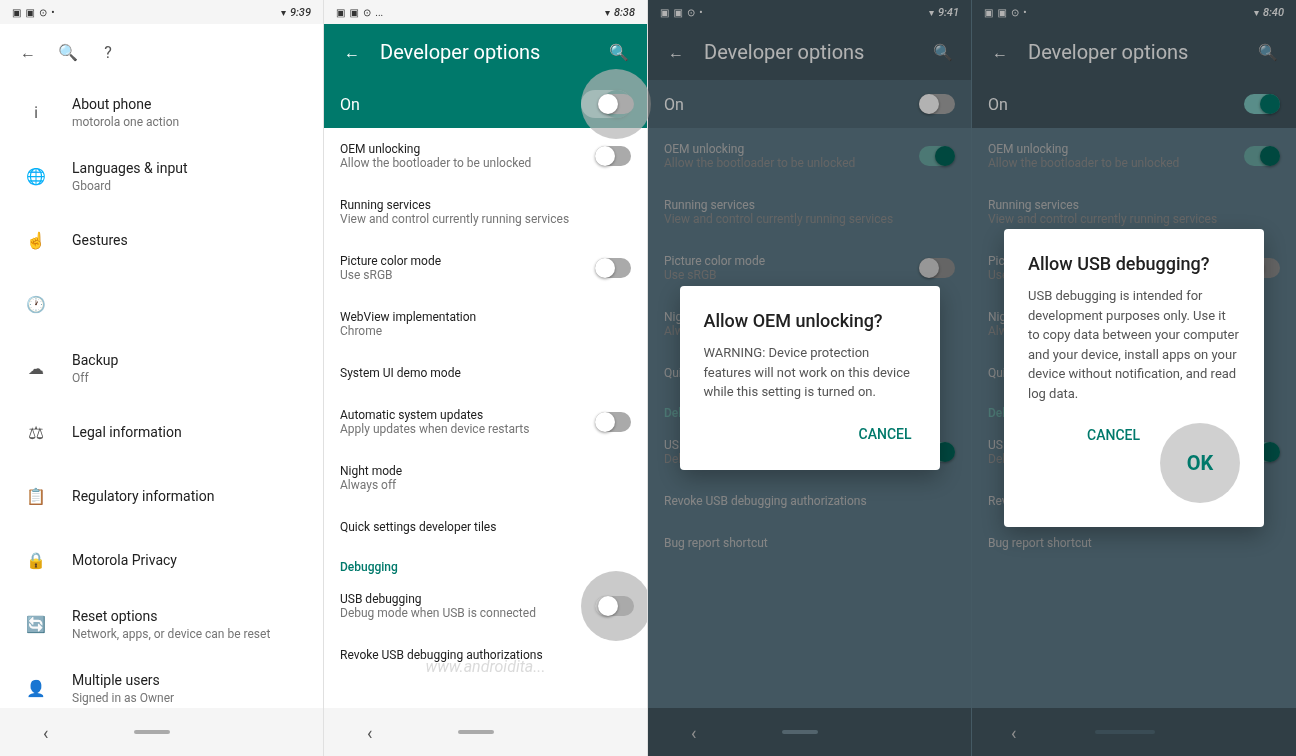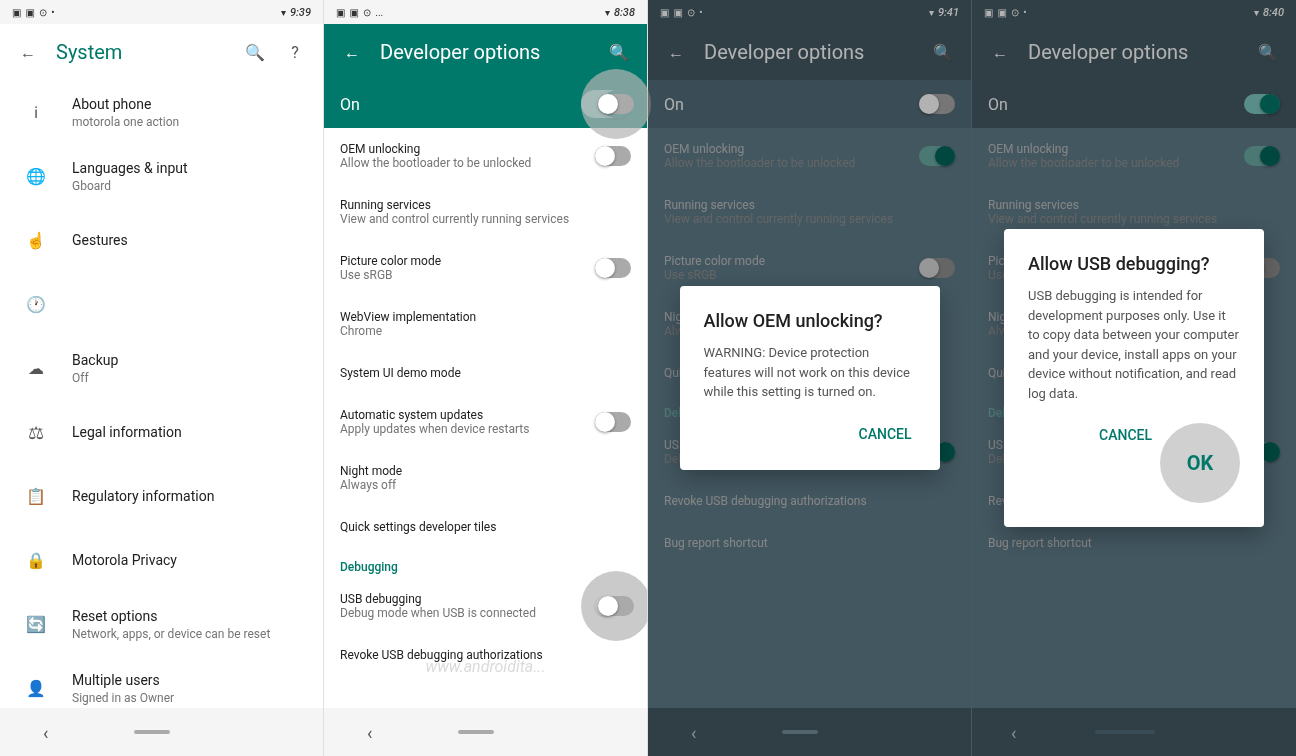--- a/index.html
+++ b/index.html
@@ -56,21 +56,21 @@
     .dev-item-dark .dev-item-subtitle { color: #aaa; }
     .section-label { padding: 12px 16px 4px; font-size: 12px; color: #00796b; font-weight: 500; }
     .section-label-dark { color: #80cbc4; }
 
     
     .dialog-container { position: absolute; top: 0; left: 0; right: 0; bottom: 0; display: flex; align-items: center; justify-content: center; z-index: 10; }
     .dialog-bg { position: absolute; top: 0; left: 0; right: 0; bottom: 0; background: rgba(0,0,0,0.3); }
     .dialog { background: #fff; border-radius: 4px; padding: 24px; width: 260px; z-index: 11; position: relative; box-shadow: 0 8px 24px rgba(0,0,0,0.3); }
     .dialog-title { font-size: 18px; font-weight: 500; color: #212121; margin-bottom: 12px; }
     .dialog-body { font-size: 13px; color: #555; line-height: 1.5; margin-bottom: 20px; }
-    .dialog-actions { display: flex; justify-content: flex-end; gap: 4px; }
+    .dialog-actions { display: flex; justify-content: flex-end; gap: 16px; }
     .dialog-btn { font-size: 14px; font-weight: 500; color: #00796b; cursor: pointer; padding: 4px; text-transform: uppercase; }
     .dialog-btn-ok { font-size: 20px; font-weight: 700; color: #00796b; }
 
     
     .circle-btn { width: 70px; height: 70px; border-radius: 50%; background: rgba(200,200,200,0.85); display: flex; align-items: center; justify-content: center; }
 
     
     .nav-bar { height: 48px; background: #f5f5f5; display: flex; align-items: center; justify-content: space-around; }
     .nav-bar-dark { background: #455a64; }
     .nav-btn { font-size: 18px; color: #555; cursor: pointer; }
@@ -95,21 +95,20 @@
       <span>⊙</span>
       <span>•</span>
     </div>
     <div class="status-bar-icons">
       <span>▾</span>
       <span class="status-time">9:39</span>
     </div>
   </div>
   <div class="top-bar top-bar-system">
     <div class="icon-btn">←</div>
-    <div class="top-bar-title">System</div>
     <div class="icon-btn">🔍</div>
     <div class="icon-btn">?</div>
   </div>
   <div class="settings-list">
 
     <div class="settings-item">
       <div class="settings-item-icon">ℹ</div>
       <div class="settings-item-text">
         <div class="settings-item-title">About phone</div>
         <div class="settings-item-subtitle">motorola one action</div>

